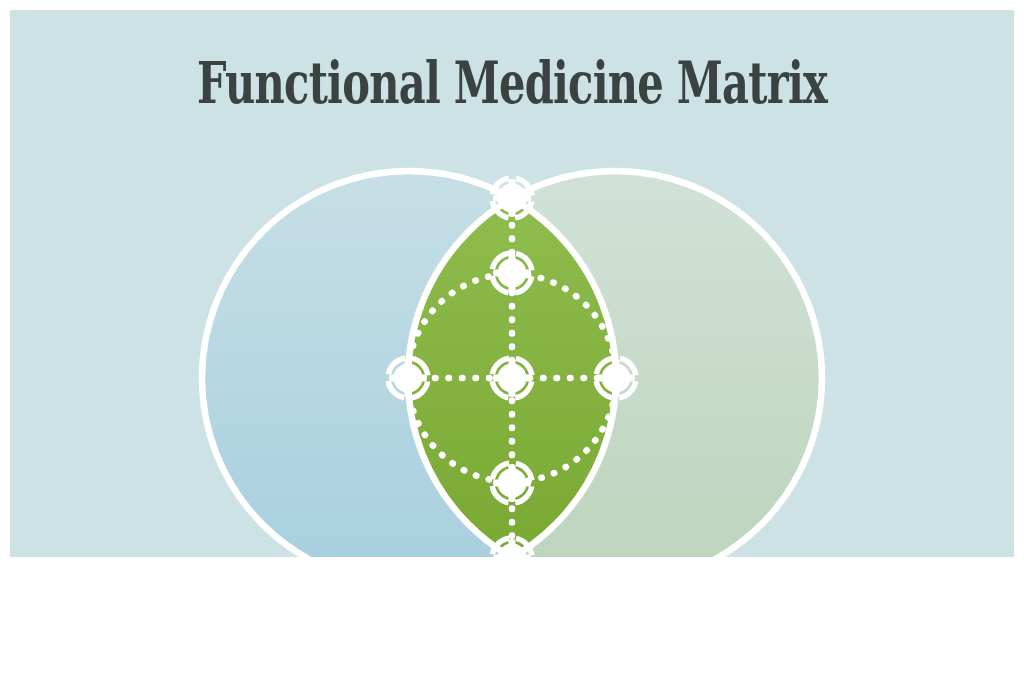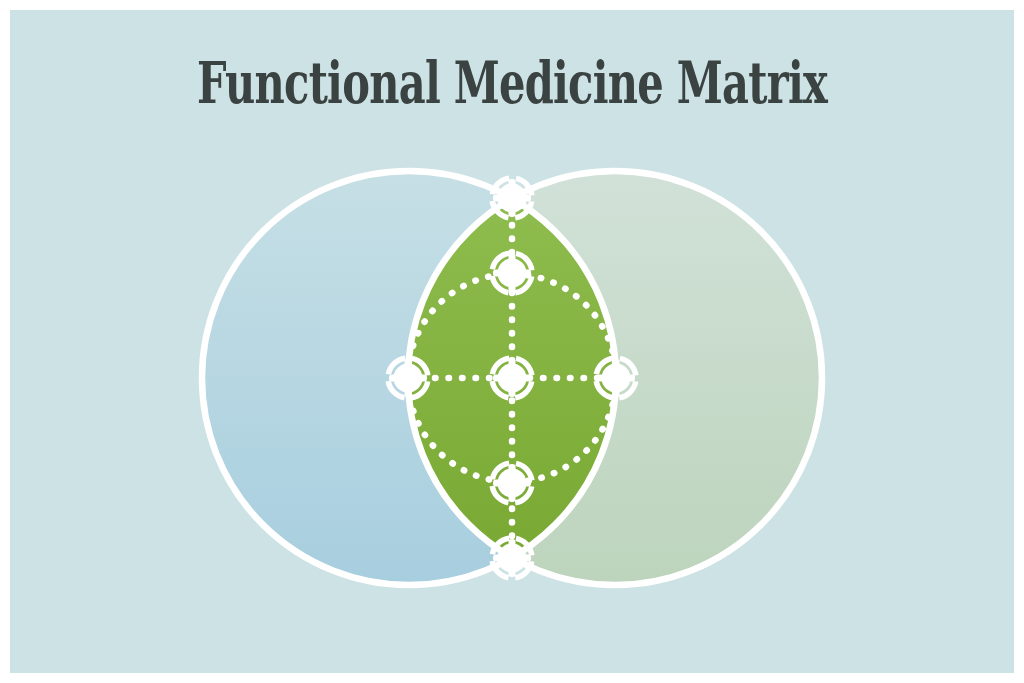--- a/index.html
+++ b/index.html
@@ -1,19 +1,19 @@
 <!DOCTYPE html>
 <html><head>
 <meta charset="utf-8">
 <style>
   html, body { margin: 0; padding: 0; background: #ffffff; }
   .canvas {
     position: relative;
     width: 1024px;
-    height: 683px;
+    height: 557px;
     background: #ffffff;
     overflow: hidden;
     font-family: "DejaVu Serif", "Liberation Serif", serif;
   }
   .canvas svg { display: block; }
   .title-text {
     font-family: "DejaVu Serif", "Liberation Serif", serif;
     font-weight: bold;
     font-size: 57px;
     letter-spacing: -1px;

